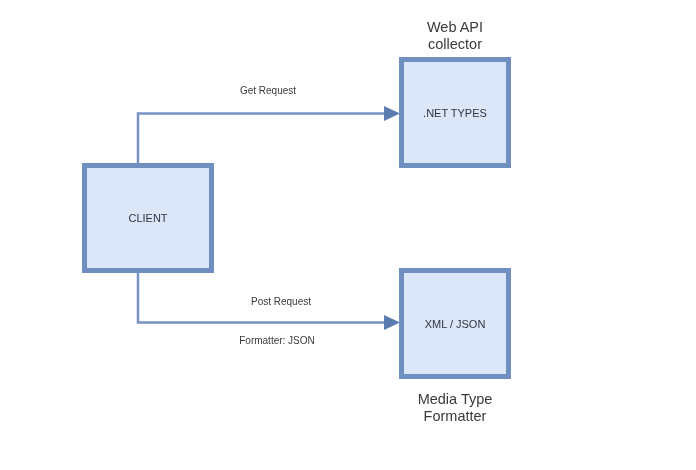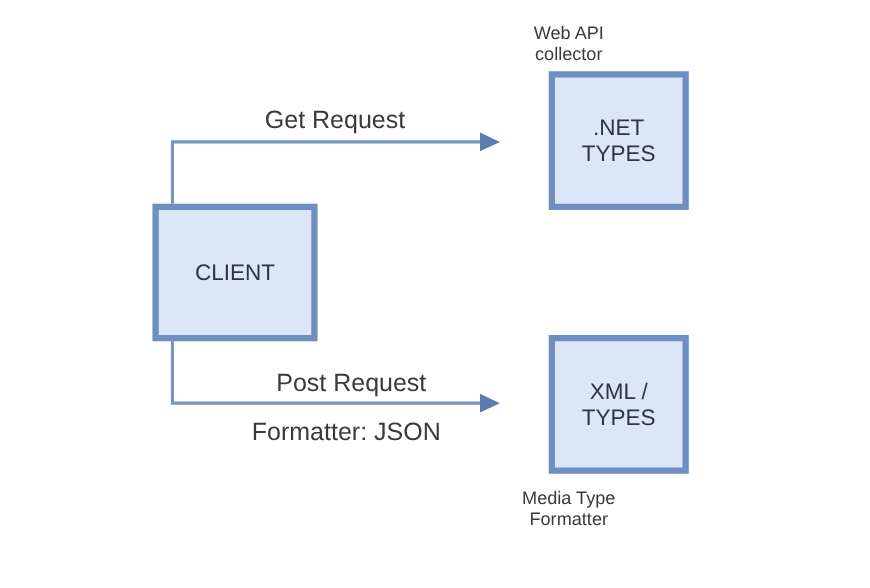--- a/index.html
+++ b/index.html
@@ -31,43 +31,42 @@
     stroke: none;
   }
   .node {
     position: absolute;
     box-sizing: border-box;
     background: var(--node-fill, #dbe7f8);
     border: 5px solid var(--node-border, #6e8fc0);
     display: flex;
     align-items: center;
     justify-content: center;
-    font-size: 18px;
+    font-size: 11px;
     color: #2e3440;
     text-align: center;
-    margin-left: 40px;
   }
   .node-client   { left: 82px;  top: 163px; width: 132px; height: 110px; }
   .node-nettypes { left: 399px; top: 57px;  width: 112px; height: 111px; }
   .node-xmljson  { left: 399px; top: 268px; width: 112px; height: 111px; }
   .caption {
     position: absolute;
     width: 170px;
     text-align: center;
     font-size: 14.5px;
     line-height: 17px;
     white-space: pre-line;
     color: var(--text, #3a3a3a);
   }
   .caption-top    { left: 370px; top: 19px;  }
   .caption-bottom { left: 370px; top: 391px; }
   .edge-label {
     position: absolute;
     transform: translateX(-50%);
-    font-size: 20px;
+    font-size: 10px;
     white-space: nowrap;
     color: var(--text, #3a3a3a);
   }
   .lbl-get      { left: 268px; top: 85px;  }
   .lbl-accept   { left: 263px; top: 125px; }
   .lbl-post     { left: 281px; top: 296px; }
   .lbl-conttype { left: 277px; top: 335px; }
 </style>
 </head>
 <body>
@@ -87,21 +86,21 @@
 
   <div class="node node-client">
     <span>CLIENT</span>
   </div>
 
   <div class="node node-nettypes">
     <span>.NET TYPES</span>
   </div>
 
   <div class="node node-xmljson">
-    <span>XML / TYPES</span>
+    <span>XML / JSON</span>
   </div>
 
   <div class="caption caption-top">Web API
 collector</div>
 
   <div class="caption caption-bottom">Media Type
 Formatter</div>
 
   <div class="edge-label lbl-get">Get Request</div>
 

